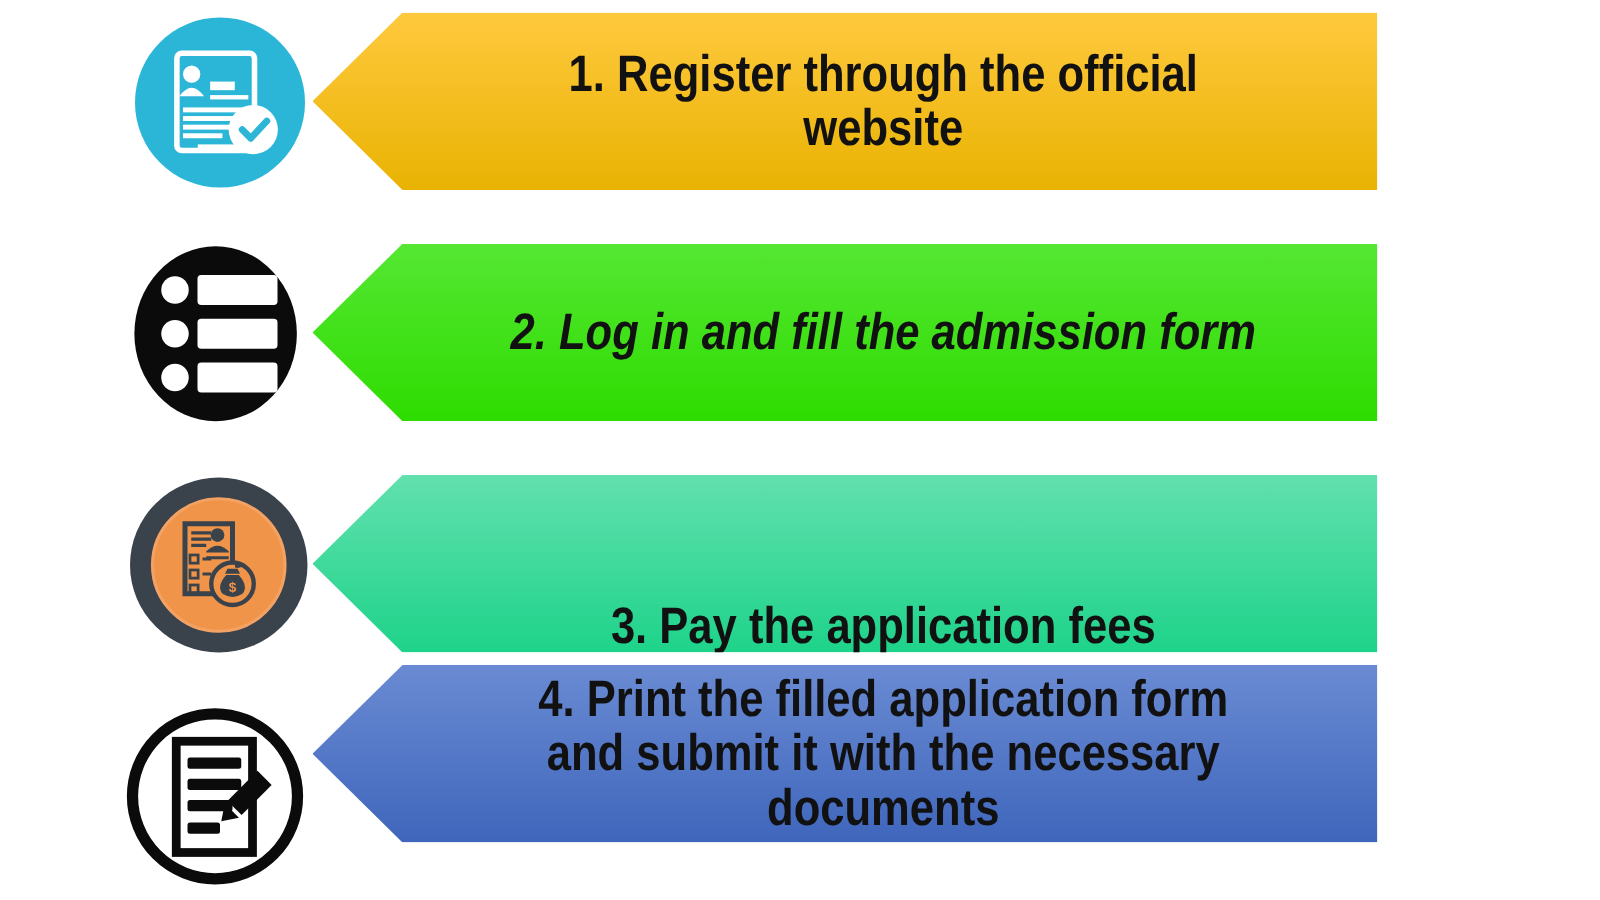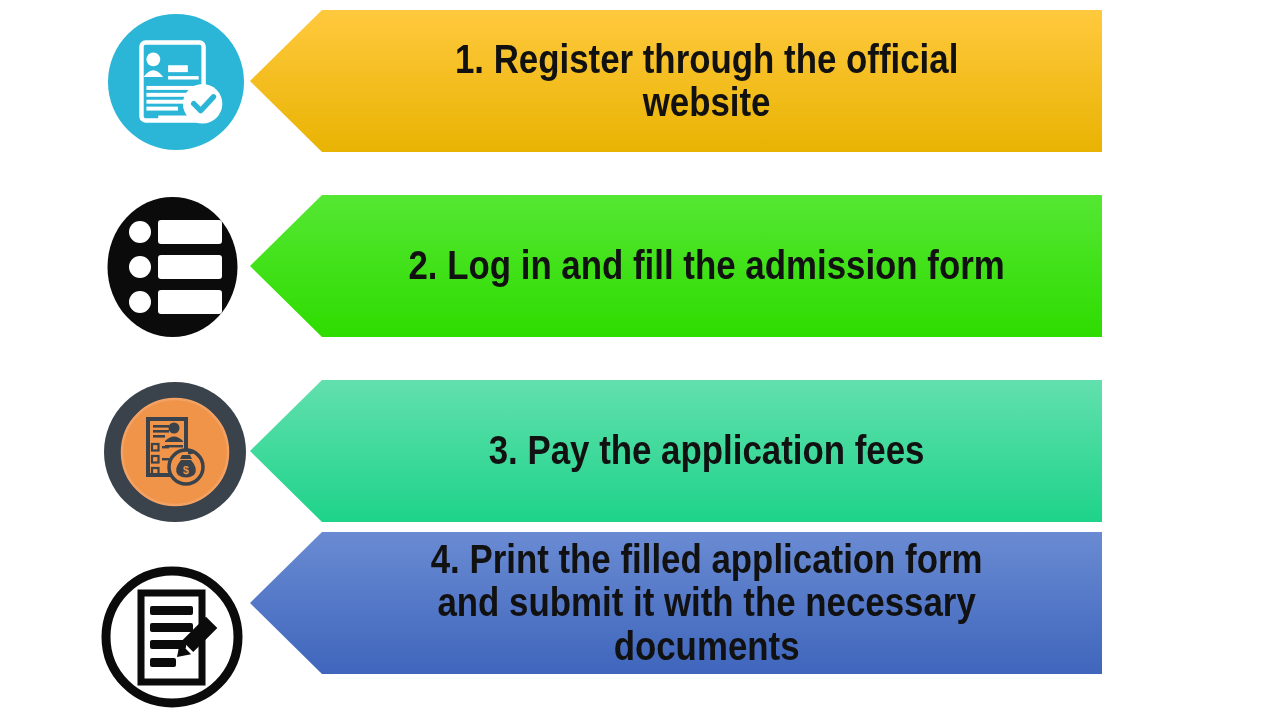--- a/index.html
+++ b/index.html
@@ -24,21 +24,21 @@
     font-weight:bold;
     font-size:41px;
     line-height:1.05;
     color:#111111;
     transform:scaleX(0.85);
     transform-origin:center;
     white-space:nowrap;
   }
   .b1{top:10px;}
   .b2{top:195px;}
-  .b3{top:380px;}
+  .b3{top:380px;align-items:flex-end;}
   .b4{top:532px;}
   .i1{left:107px;top:13px;width:138px;height:138px;}
   .i2{left:106px;top:196px;width:133px;height:142px;}
   .i3{left:103px;top:381px;width:144px;height:142px;}
   .i4{left:97px;top:562px;width:150px;height:150px;}
 </style>
 </head>
 <body>
 
 <div class="stage">
@@ -70,21 +70,21 @@
   <div class="step">
     <svg class="icon i2" viewBox="0 0 133 142">
       <ellipse cx="66.5" cy="71" rx="65" ry="70" fill="#0B0B0B"></ellipse>
       <circle cx="34" cy="36" r="11" fill="#FFFFFF"></circle>
       <circle cx="34" cy="71" r="11" fill="#FFFFFF"></circle>
       <circle cx="34" cy="106" r="11" fill="#FFFFFF"></circle>
       <rect x="52" y="24" width="64" height="24" rx="3" fill="#FFFFFF"></rect>
       <rect x="52" y="59" width="64" height="24" rx="3" fill="#FFFFFF"></rect>
       <rect x="52" y="94" width="64" height="24" rx="3" fill="#FFFFFF"></rect>
     </svg>
-    <div class="banner b2" style="background: linear-gradient(rgb(85, 231, 51) 0%, rgb(46, 220, 0) 100%);">
+    <div class="banner b2" style="background: linear-gradient(rgb(85, 231, 51) 0%, rgb(46, 220, 0) 100%); font-style: italic;">
       <div class="banner-text">
         <div>2. Log in and fill the admission form</div>
       </div>
     </div>
   </div>
 
   <div class="step">
     <svg class="icon i3" viewBox="0 0 144 142">
       <ellipse cx="72" cy="71" rx="71" ry="70" fill="#3A424B"></ellipse>
       <circle cx="72" cy="71" r="53" fill="#EF9449" stroke="#F4A263" stroke-width="2.5"></circle>

